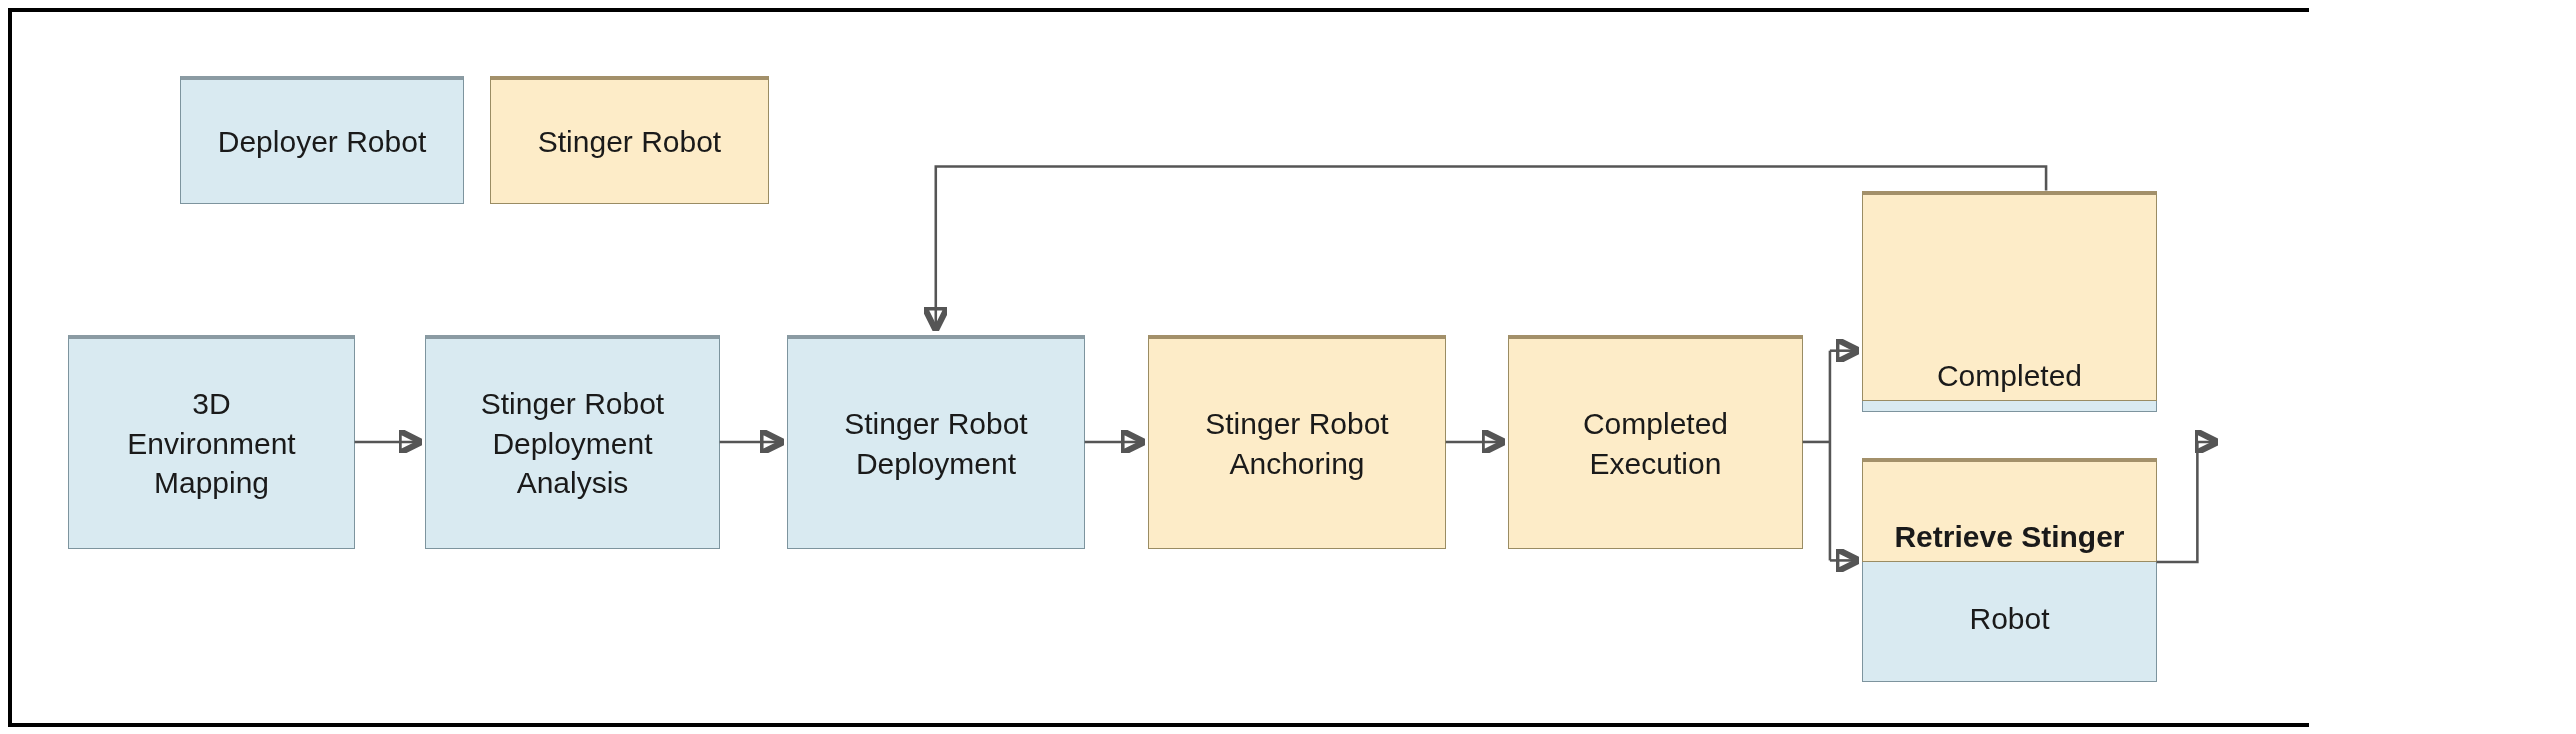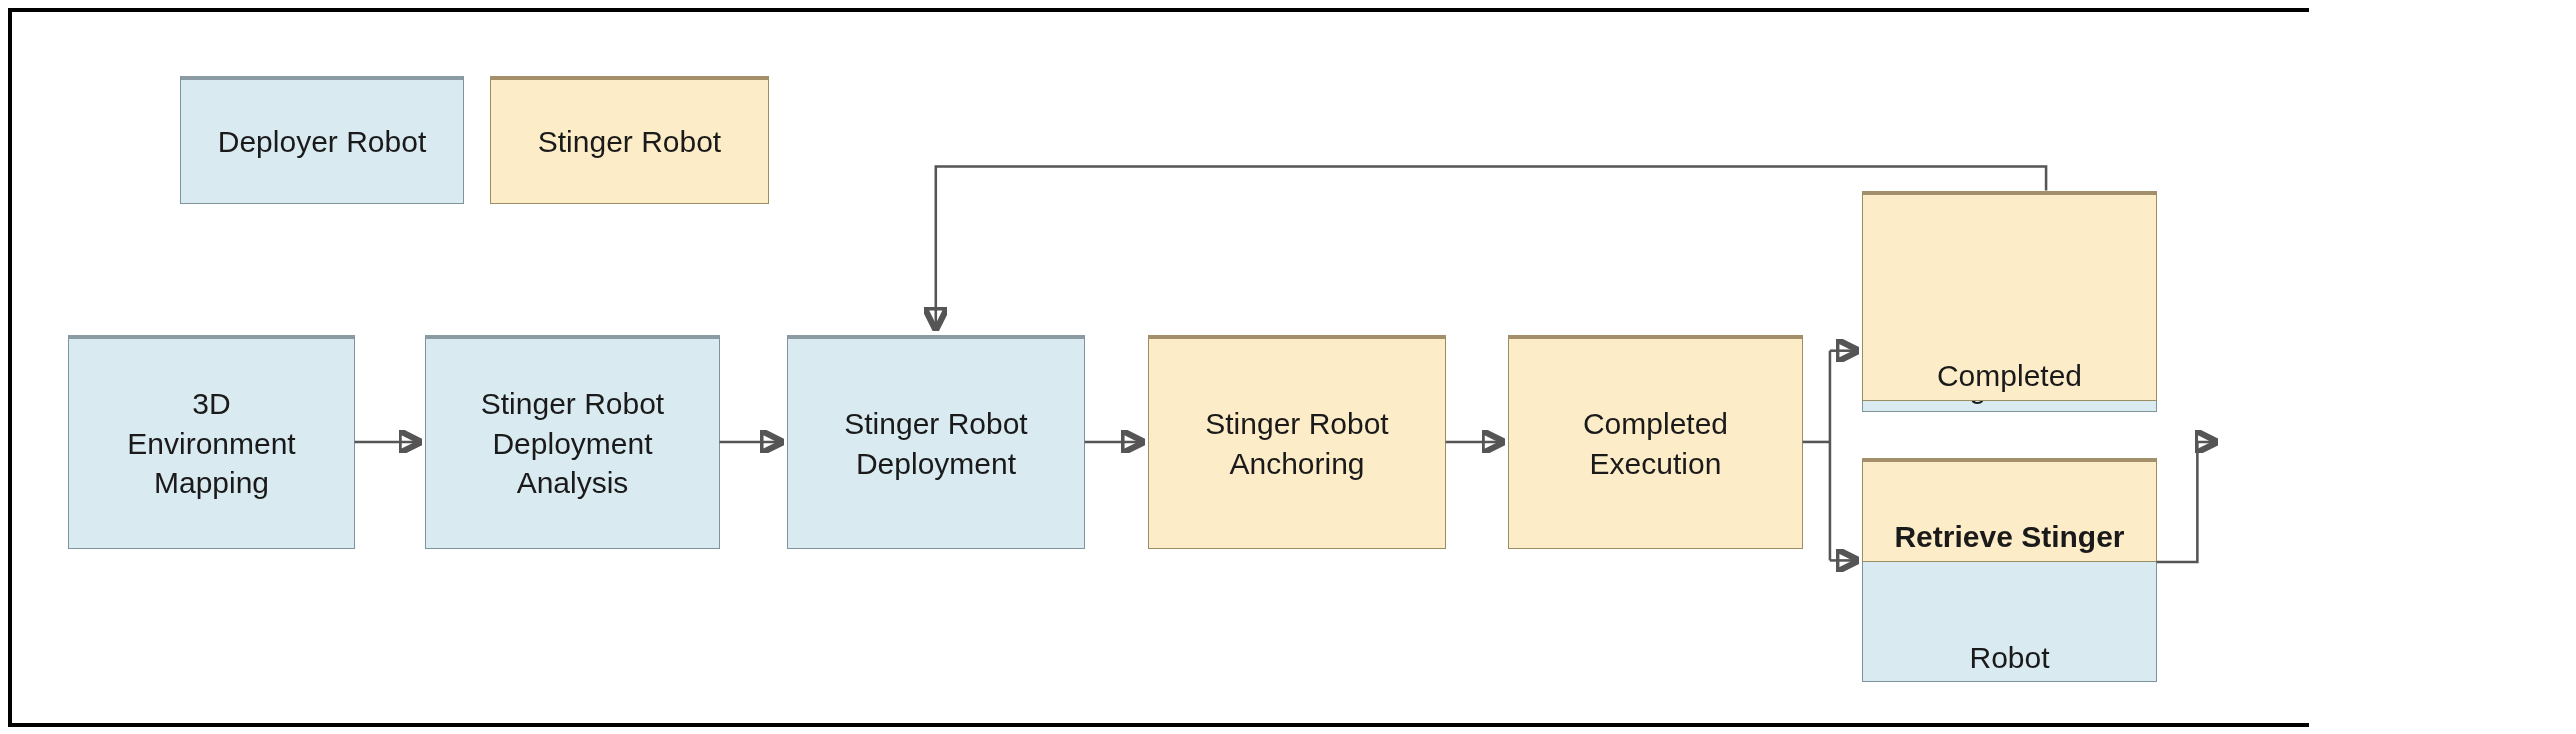--- a/index.html
+++ b/index.html
@@ -98,21 +98,21 @@
   .stack-over {
     z-index: 6;
   }
 
   
   .node.align-bottom {
     align-items: flex-end;
     padding-bottom: 4.8px;
   }
   .node.align-top {
-    align-items: flex-end;
+    align-items: center;
     padding-top: 3.2px;
   }
 
   
   svg#connectors {
     position: absolute;
     left: 0;
     top: 0;
     width: 2576px;
     height: 735px;

